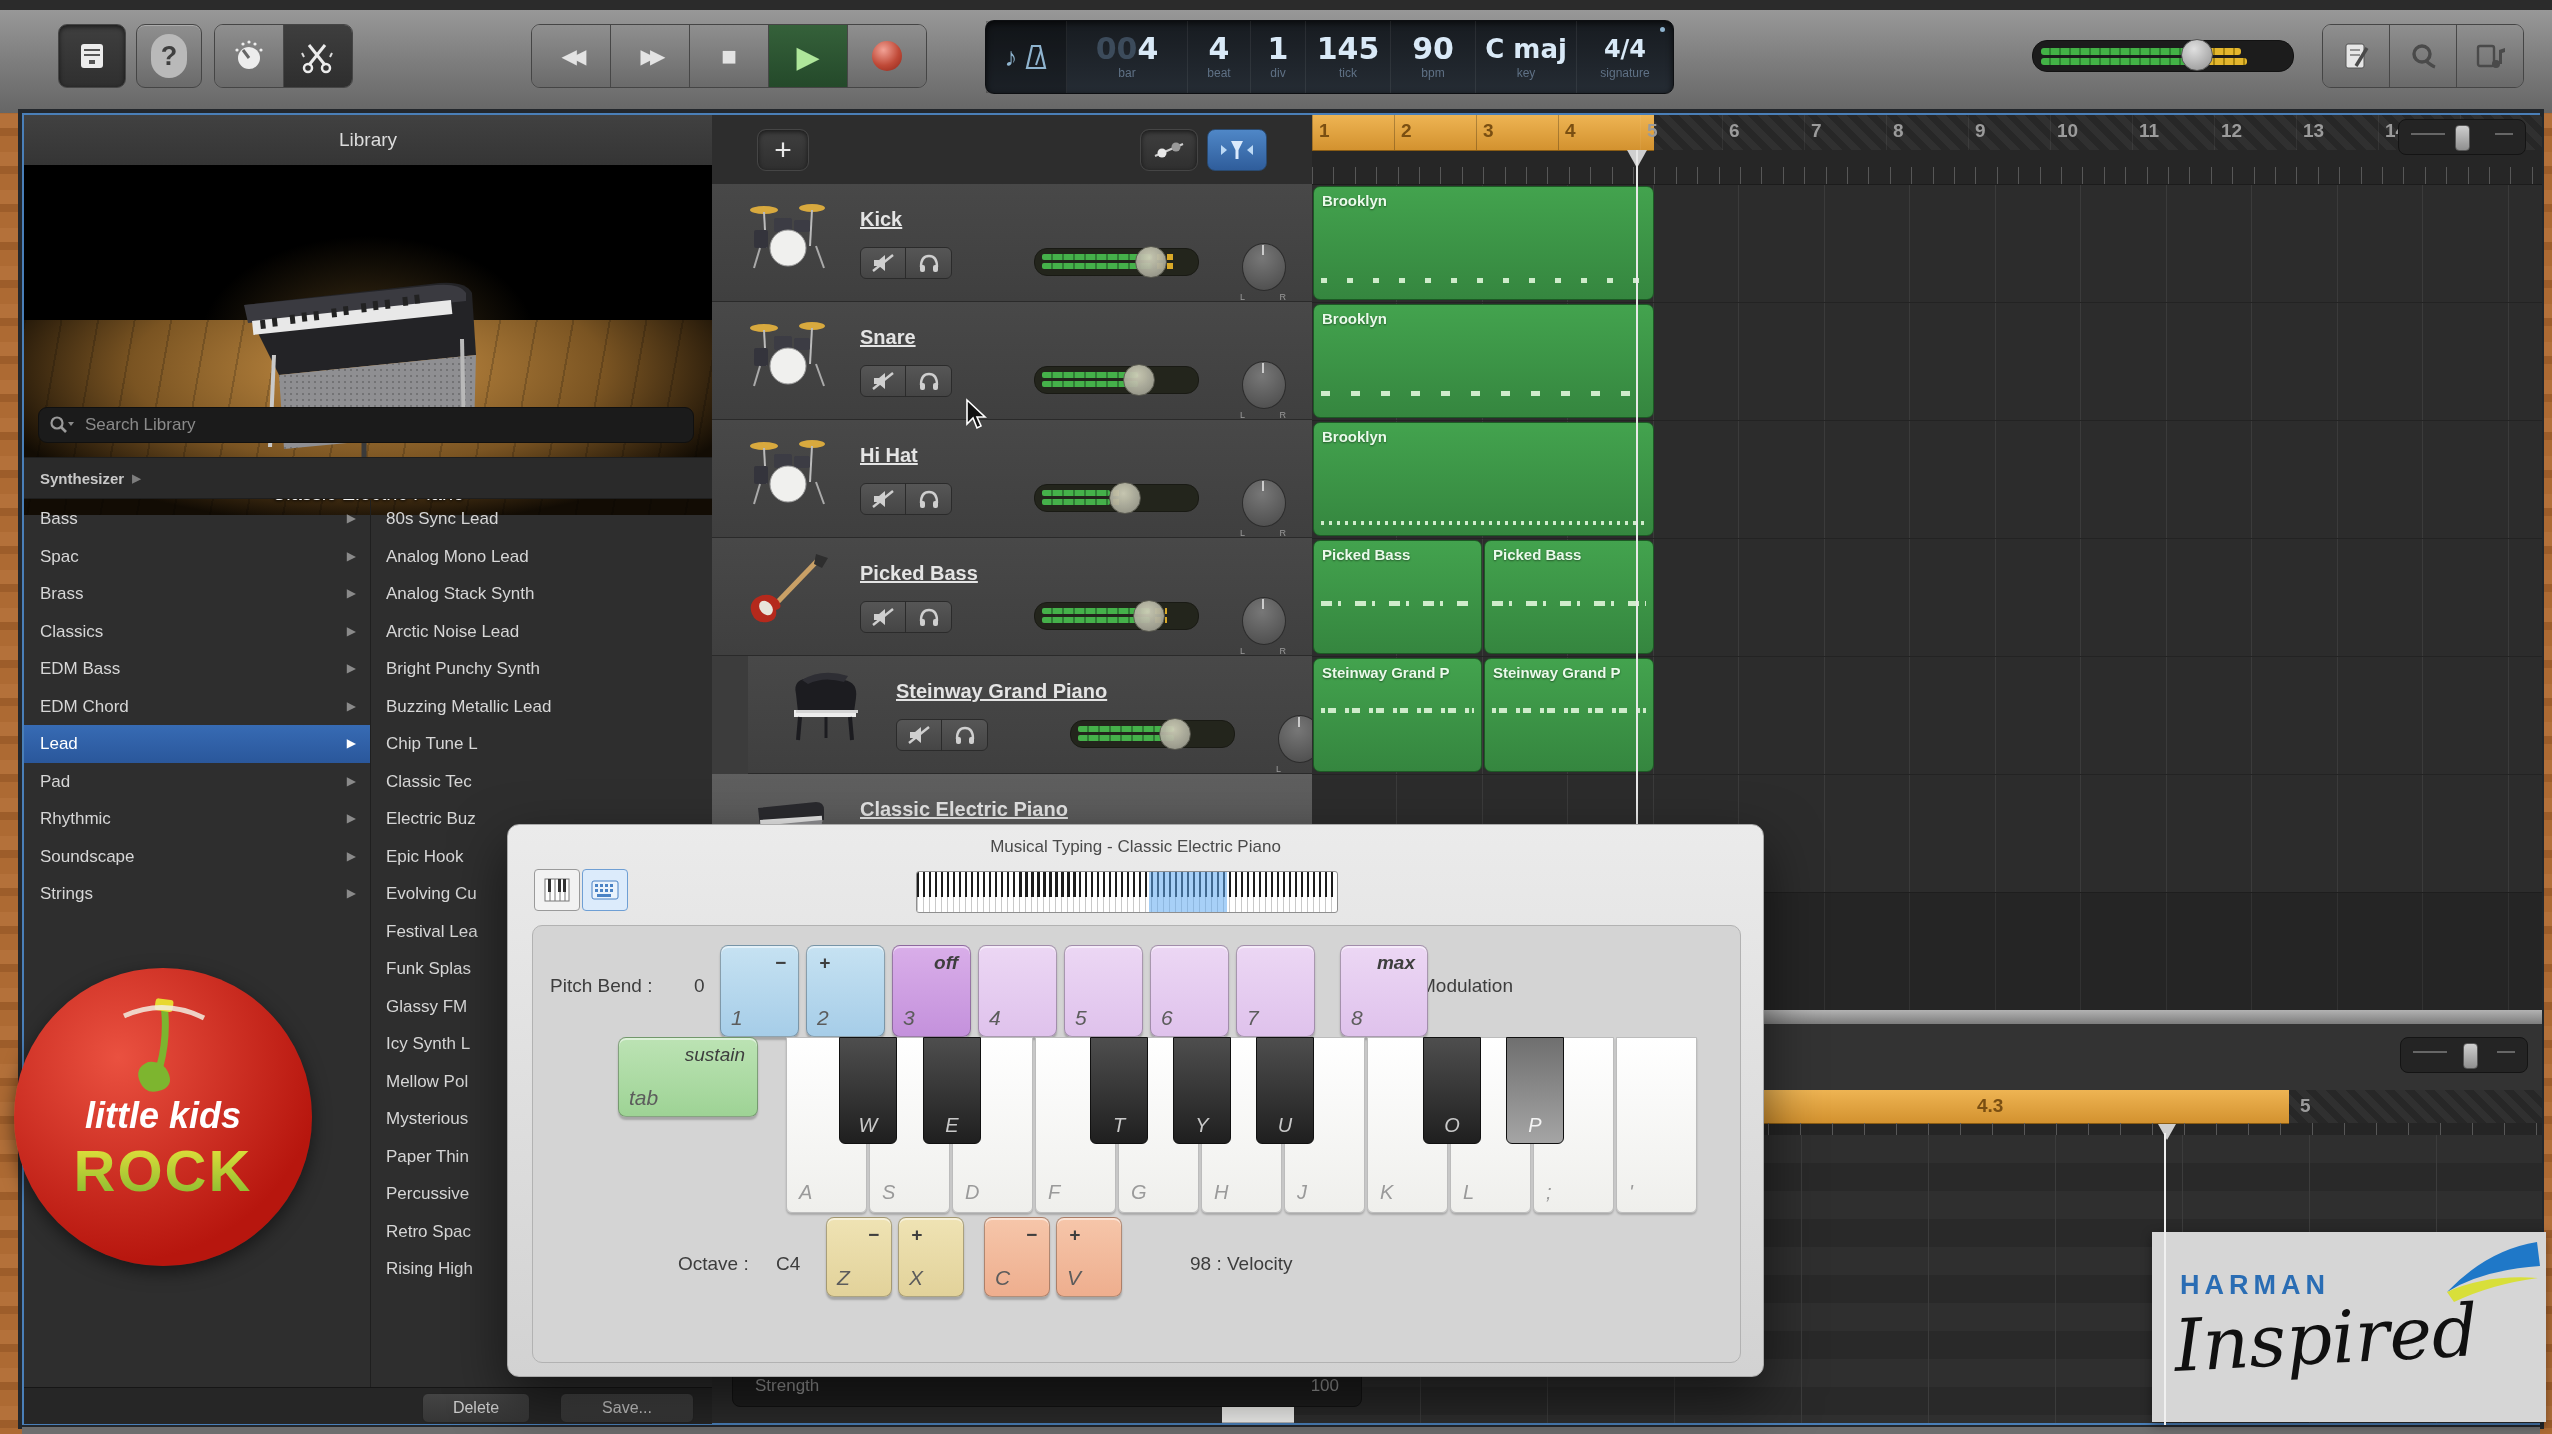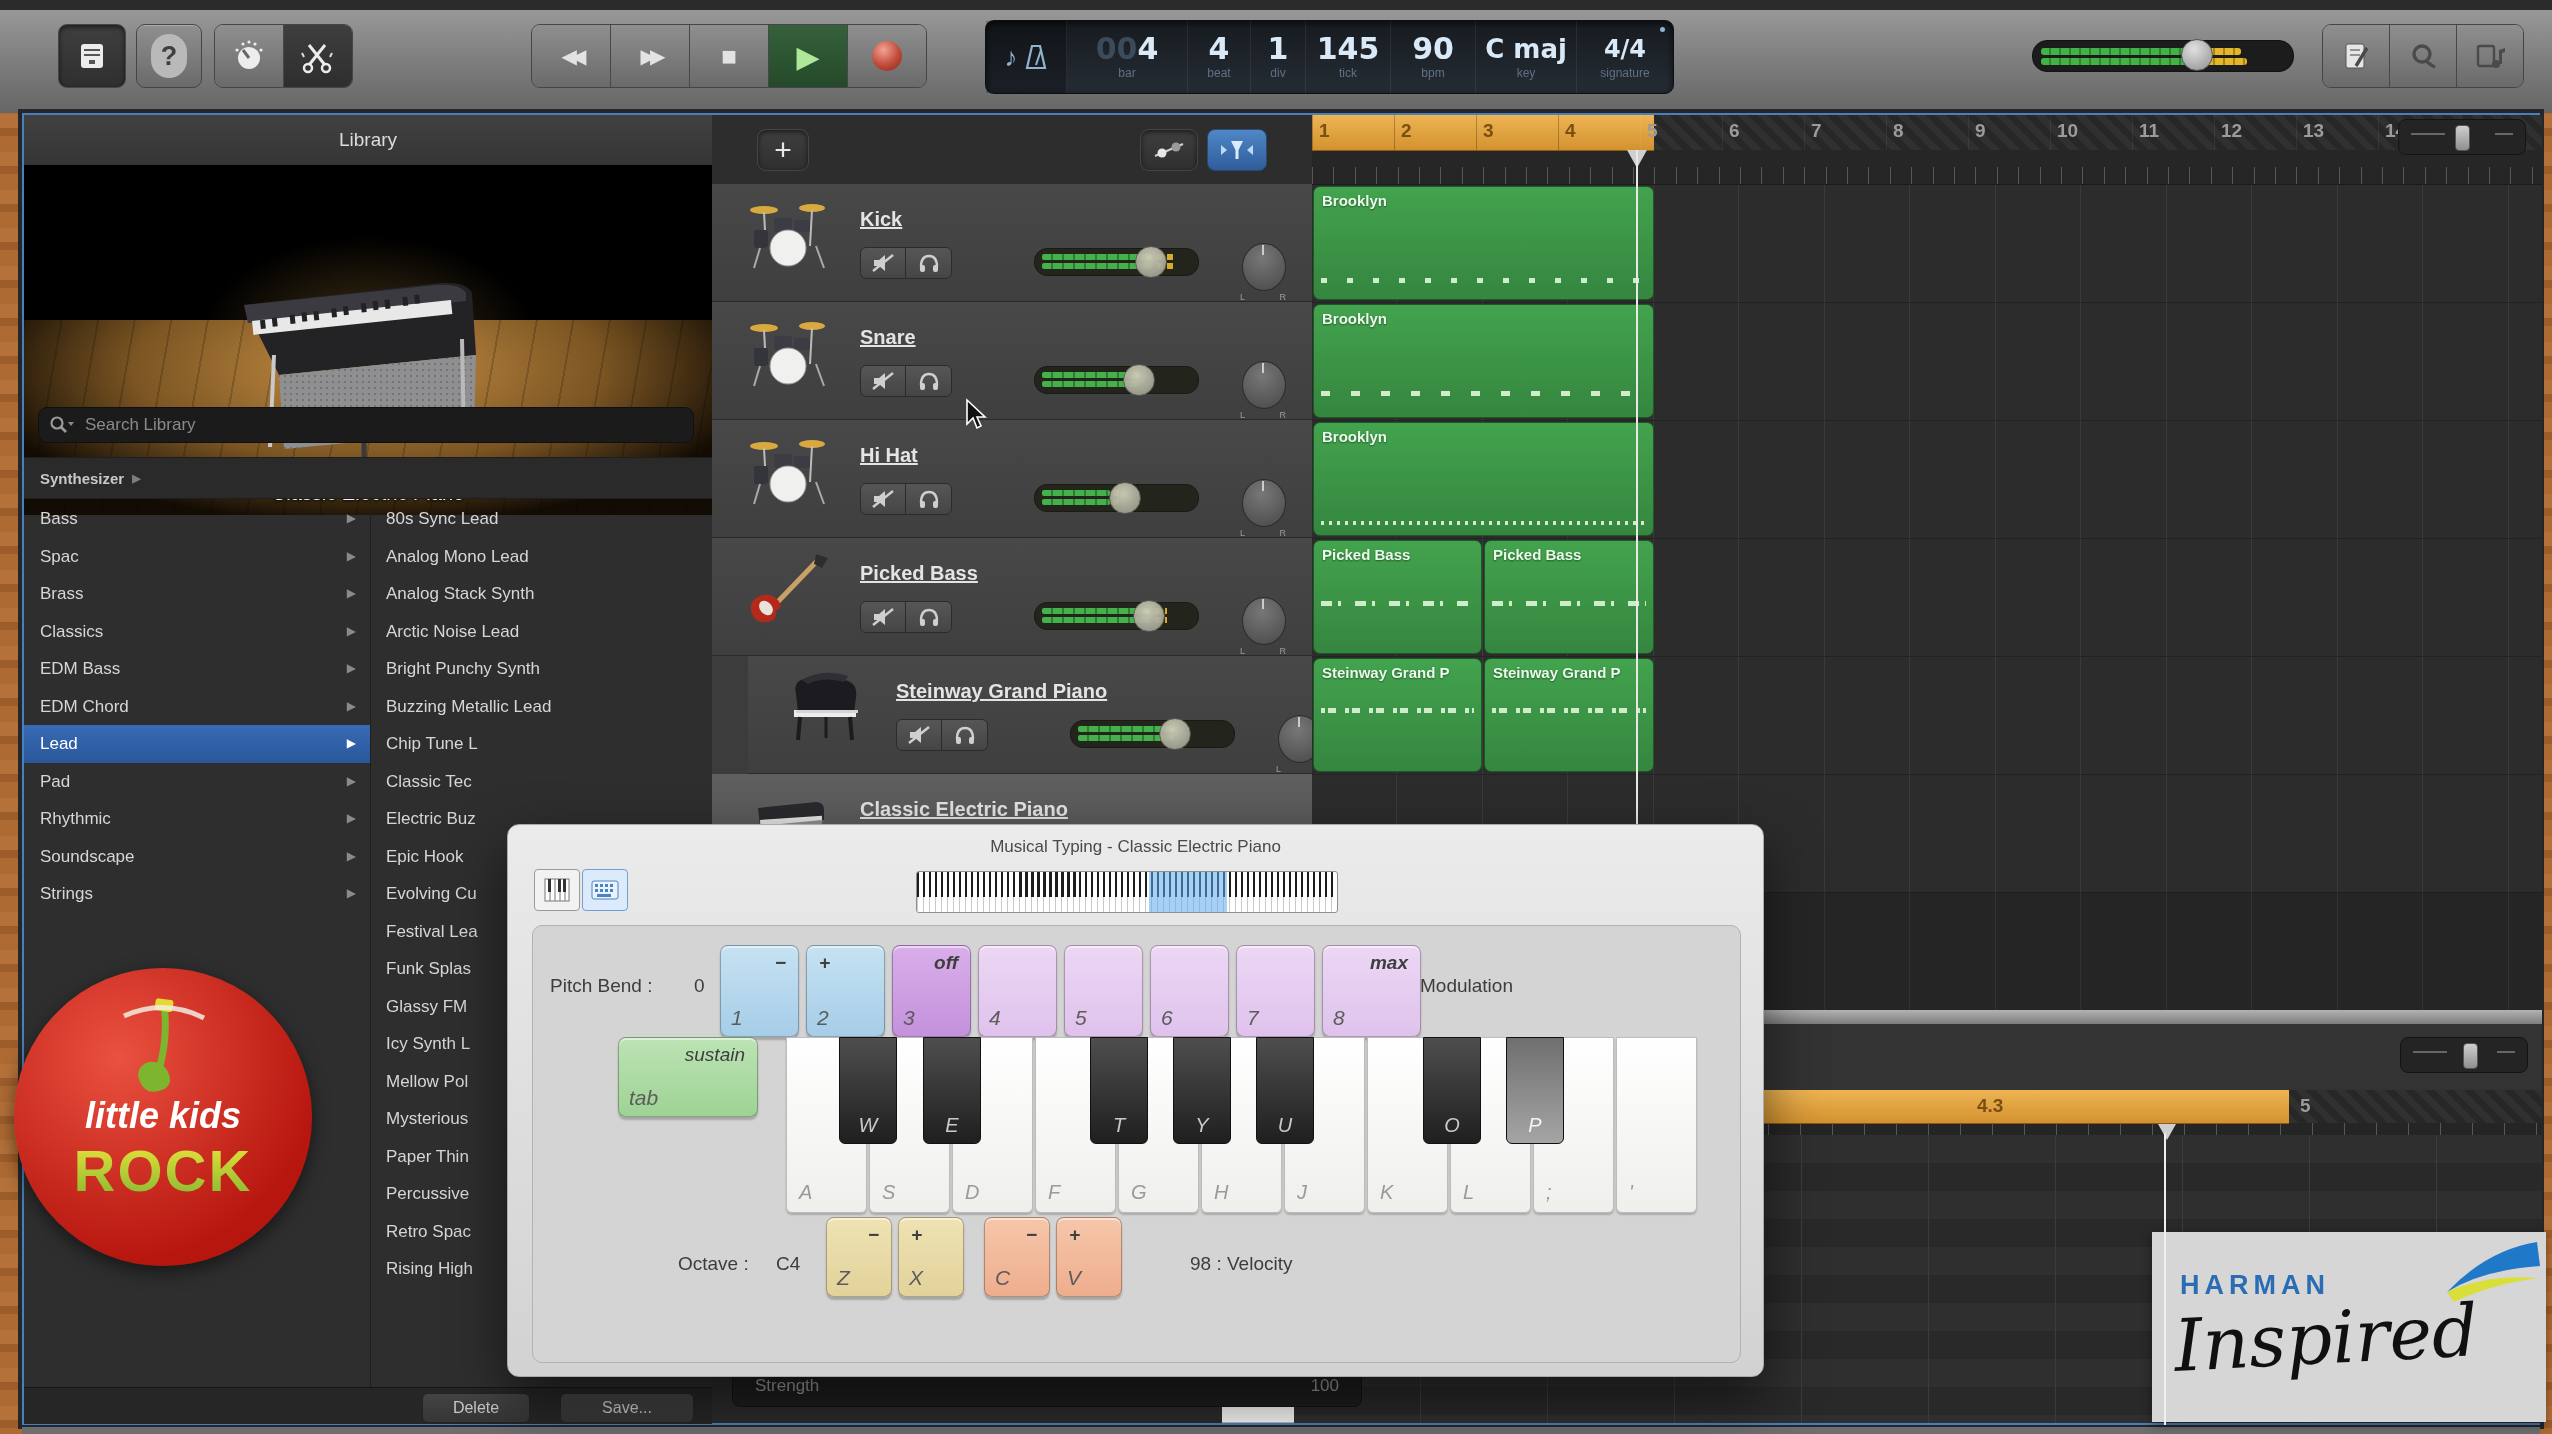--- a/index.html
+++ b/index.html
@@ -942,21 +942,21 @@
           <span class="num">5</span>
         </div>
       <div class="kcap klav" style="left:642px;top:120px;width:79px;height:92px;">
           <span class="sub r"></span>
           <span class="num">6</span>
         </div>
       <div class="kcap klav" style="left:728px;top:120px;width:79px;height:92px;">
           <span class="sub r"></span>
           <span class="num">7</span>
         </div>
-      <div class="kcap klav" style="left:814px;top:120px;width:99px;height:92px;">
+      <div class="kcap klav" style="left:832px;top:120px;width:88px;height:92px;">
           <span class="sub r">max</span>
           <span class="num">8</span>
         </div>
 
       <div class="kcap kgreen" style="left:110px;top:212px;width:140px;height:80px;padding-left:9px;">
         <span class="sub r" style="font-weight:normal;">sustain</span>
         <span class="num">tab</span>
       </div>
 
       <div class="wkey" style="left:278px;">

